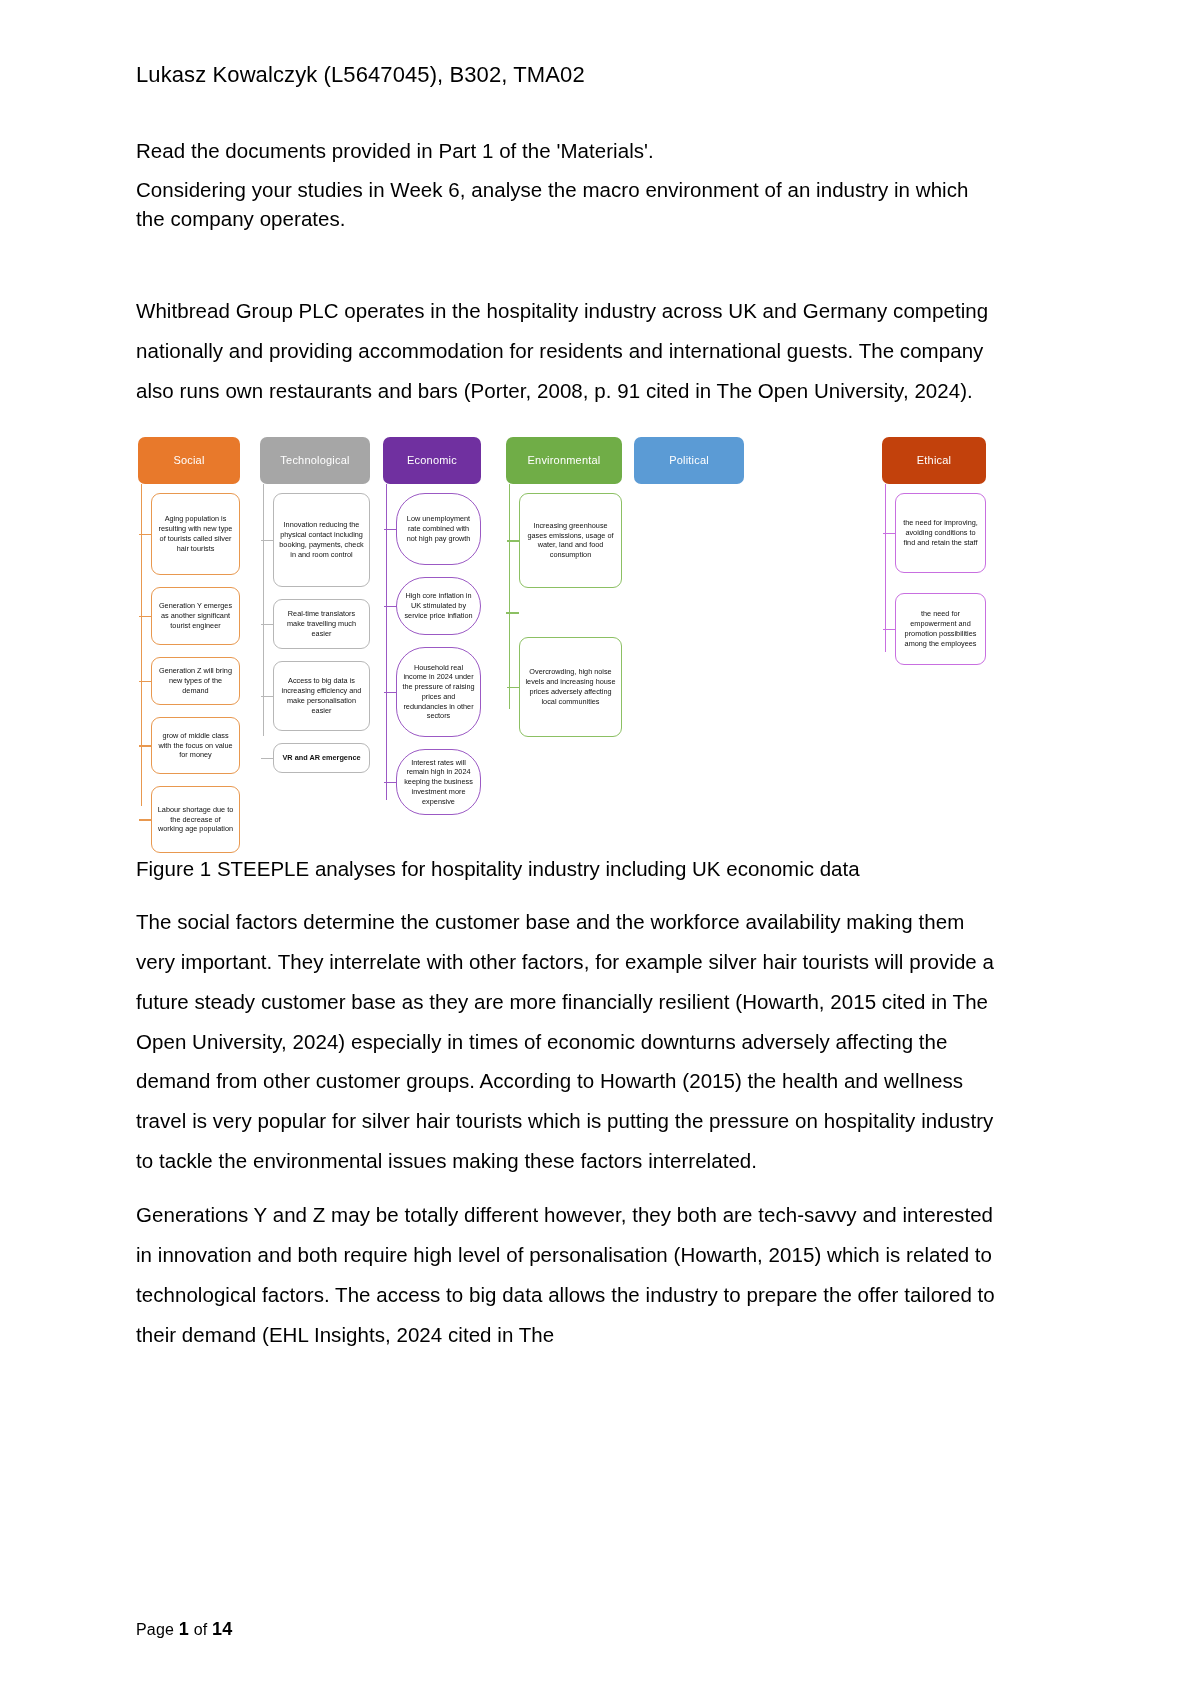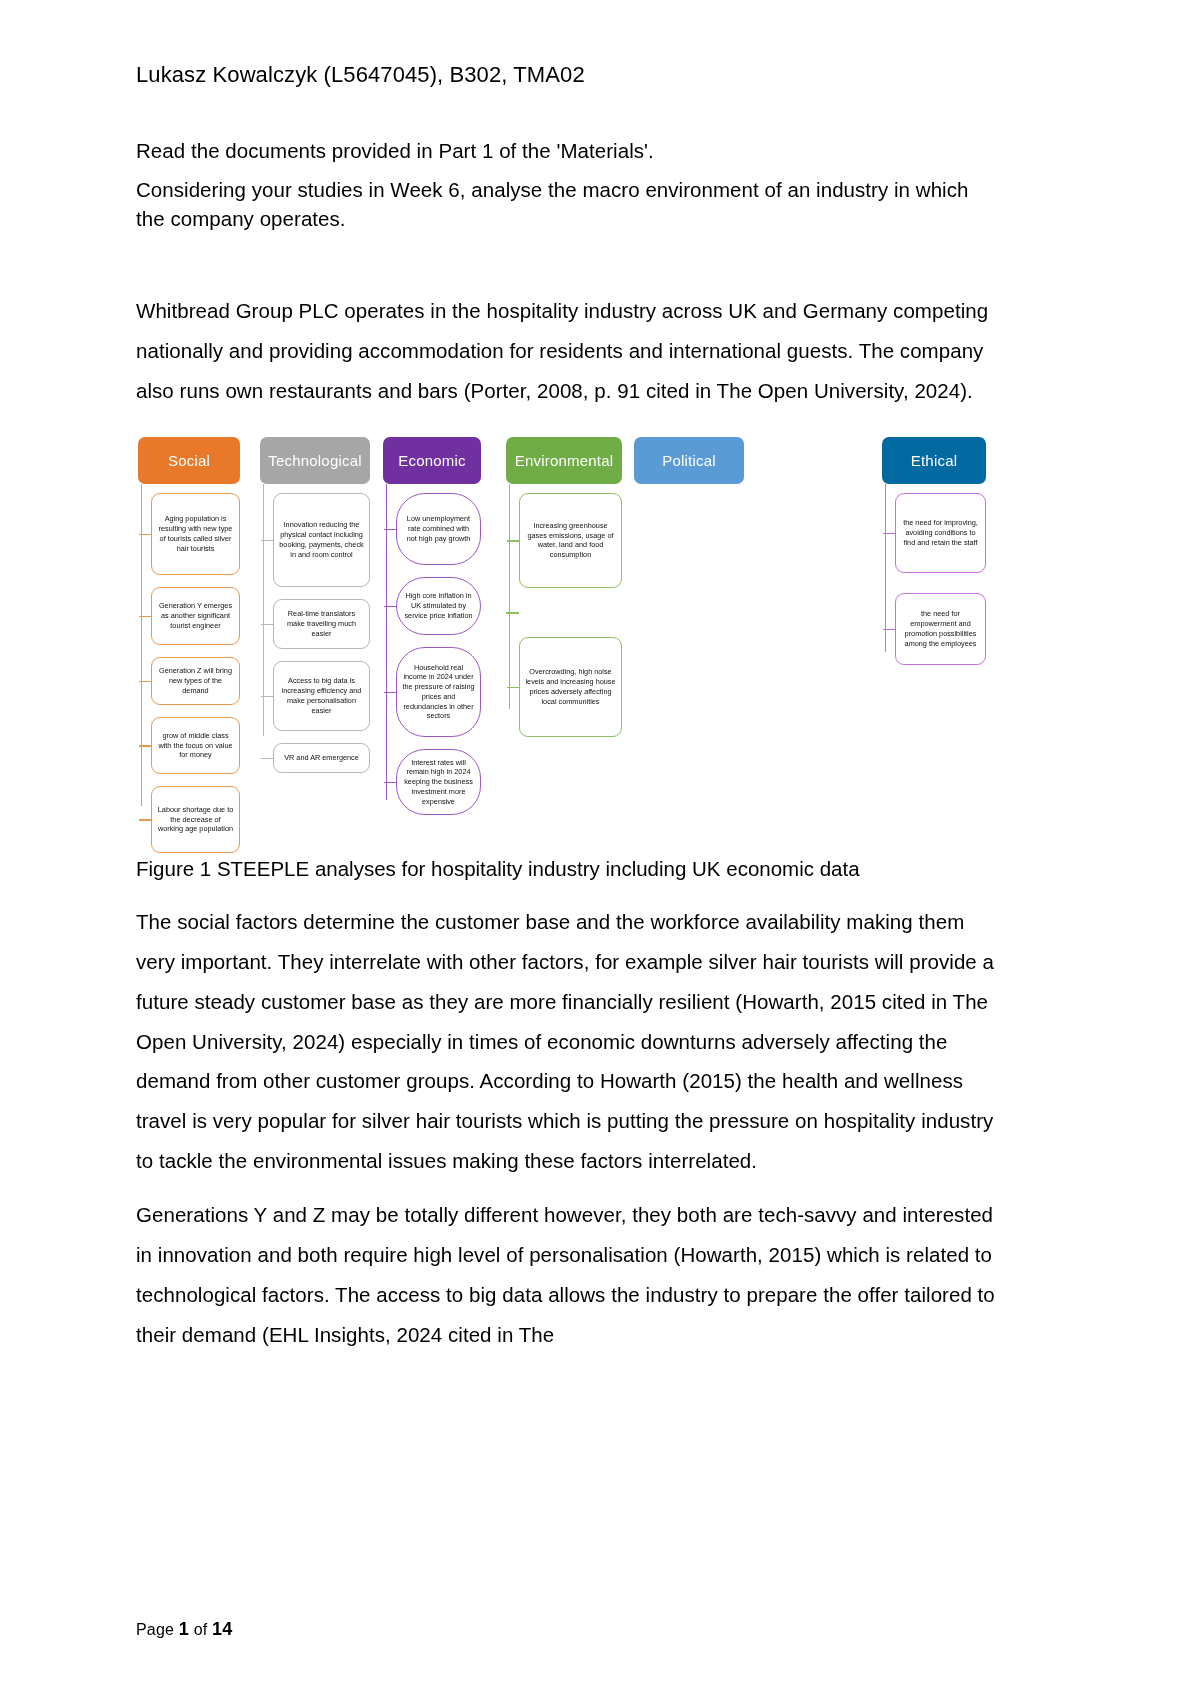--- a/index.html
+++ b/index.html
@@ -53,21 +53,21 @@
   }
   .col {
     position: absolute;
     top: 0;
     width: 102px;
   }
   .col-head {
     height: 47px;
     border-radius: 7px;
     color: #ffffff;
-    font-size: 15px;
+    font-size: 11px;
     display: flex;
     align-items: center;
     justify-content: center;
     letter-spacing: 0.2px;
     text-align: center;
     font-family: "Liberation Sans", sans-serif;
   }
   .branch {
     position: relative;
     margin-top: 9px;
@@ -118,21 +118,21 @@
   .c-env .col-head { background: #70AD47; }
   .c-env .node { border-color: #8CC063; }
   .c-env .node::before, .c-env .trunk { background: #8CC063; }
 
   .c-pol .col-head { background: #5B9BD5; }
 
   .c-legal .col-head { background: #0070C0; }
   .c-legal .node { border-color: #3A92D6; }
   .c-legal .node::before, .c-legal .trunk { background: #3A92D6; }
 
-  .c-ethical .col-head { background: #0369a1; }
+  .c-ethical .col-head { background: #c2410c; }
   .c-ethical .node { border-color: #C86FE0; }
   .c-ethical .node::before, .c-ethical .trunk { background: #C86FE0; }
 
   .caption {
     font-size: 20.5px;
     line-height: 1.4;
     margin: 0 0 18px 0;
   }
 
   
@@ -175,21 +175,21 @@
         </div>
       </div>
 
       <div class="col c-tech" style="left:122px;width:110px;">
         <div class="col-head">Technological</div>
         <div class="branch">
           <div class="trunk" style="height:252px;"></div>
           <div class="node" style="height:94px;display:flex;align-items:center;justify-content:center;">Innovation reducing the physical contact including booking, payments, check in and room control</div>
           <div class="node" style="height:50px;display:flex;align-items:center;justify-content:center;">Real-time translators make travelling much easier</div>
           <div class="node" style="height:70px;display:flex;align-items:center;justify-content:center;">Access to big data is increasing efficiency and make personalisation easier</div>
-          <div class="node" style="height:30px;display:flex;align-items:center;justify-content:center;">VR and AR emergence</div>
+          <div class="node" style="height:30px;display:flex;align-items:center;justify-content:center;font-weight:bold;">VR and AR emergence</div>
         </div>
       </div>
 
       <div class="col c-econ" style="left:245px;width:98px;">
         <div class="col-head">Economic</div>
         <div class="branch">
           <div class="trunk" style="height:316px;"></div>
           <div class="node" style="height:72px;display:flex;align-items:center;justify-content:center;">Low unemployment rate combined with not high pay growth</div>
           <div class="node" style="height:58px;display:flex;align-items:center;justify-content:center;">High core inflation in UK stimulated by service price inflation</div>
           <div class="node" style="height:90px;display:flex;align-items:center;justify-content:center;">Household real income in 2024 under the pressure of raising prices and redundancies in other sectors</div>

